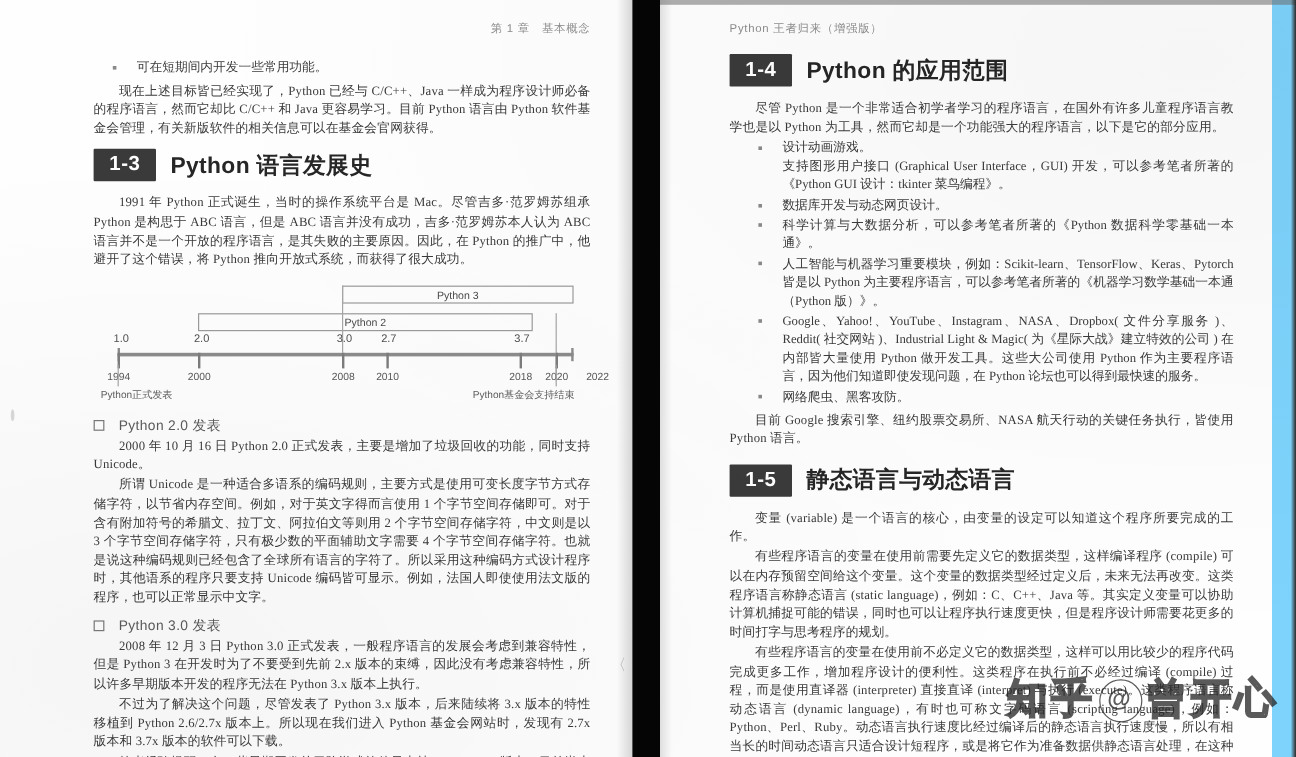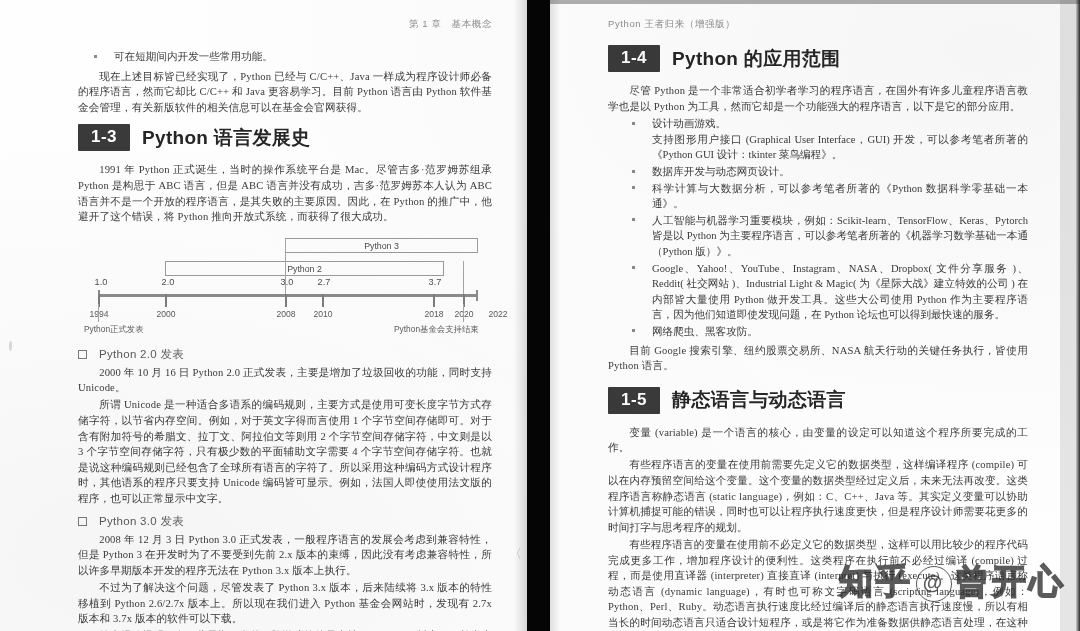--- a/index.html
+++ b/index.html
@@ -11,21 +11,21 @@
     width: 1080px;
     height: 631px;
     overflow: hidden;
     font-family: "Liberation Serif", "DejaVu Serif", serif;
     position: relative;
   }
   .spread {
     position: relative;
     width: 1080px;
     height: 631px;
-    background: #e5e5e5;
+    background: #7dd3fc;
     display: flex;
   }
   
   .page-left {
     position: relative;
     width: 530px;
     height: 631px;
     background: #fefefe;
     box-sizing: border-box;
     padding: 18px 38px 0 78px;

